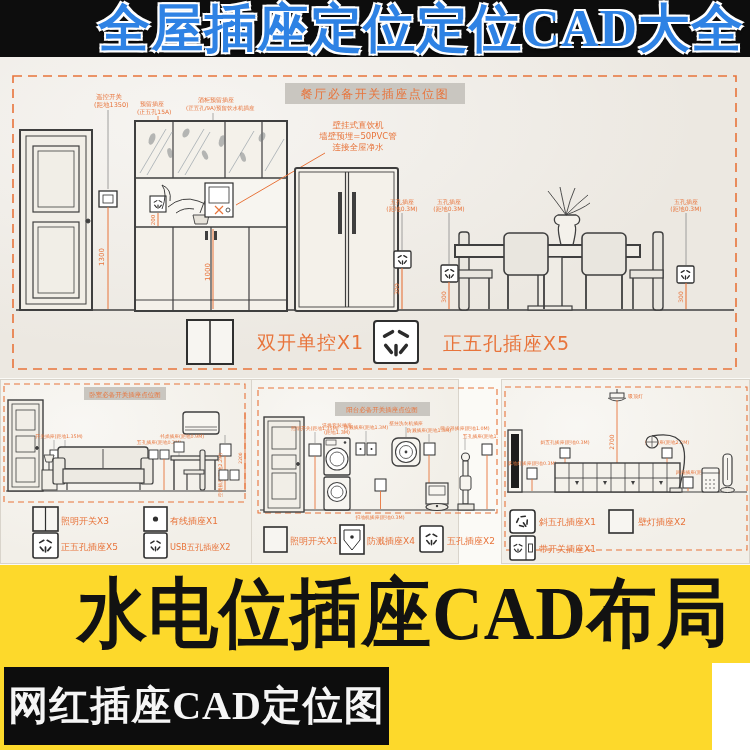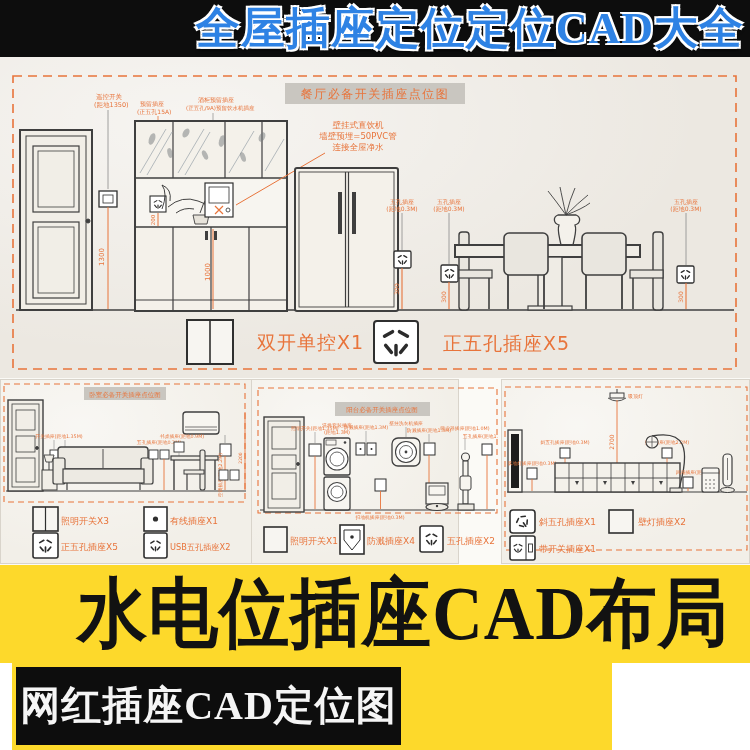--- a/index.html
+++ b/index.html
@@ -2,21 +2,21 @@
 <html><head>
 <meta charset="utf-8">
 <style>
   html,body{margin:0;padding:0;}
   body{width:750px;height:750px;position:relative;font-family:"DejaVu Sans",sans-serif;background:#fff;overflow:hidden;}
   .abs{position:absolute;}
 
   
   .top-banner{left:0;top:0;width:750px;height:57px;background:#0d0d0d;display:flex;align-items:center;justify-content:flex-end;}
   .top-banner .txt{
-    font-family:"Liberation Serif","DejaVu Serif",serif;font-weight:900;font-size:44px;line-height:1;
+    font-family:"Liberation Serif","DejaVu Serif",serif;font-weight:900;font-size:52px;line-height:1;
     color:#2e82e4;letter-spacing:1px;padding-right:6px;white-space:nowrap;
     text-shadow:-2px -2px 0 #fff,2px -2px 0 #fff,-2px 2px 0 #fff,2px 2px 0 #fff,0 4px 3px rgba(0,0,0,.55);
   }
 
   
   .main-panel{left:0;top:57px;width:750px;height:321px;
     background:radial-gradient(ellipse at 25% 20%,rgba(255,255,255,.55),rgba(255,255,255,0) 65%),#ECE8E1;}
   .main-panel svg{display:block;}
 
   
@@ -27,21 +27,21 @@
   .sp1{left:0;width:267px;}
   .sp2{left:251px;width:208px;}
   .sp3{left:501px;width:249px;}
 
   
   .yellow-banner{left:0;top:565px;width:750px;height:98px;background:#FDD92B;display:flex;align-items:center;justify-content:center;padding-left:28px;}
   .yellow-banner .txt{font-family:"Liberation Serif","DejaVu Serif",serif;font-weight:900;font-size:70px;line-height:1;
     color:#121212;letter-spacing:1px;white-space:nowrap;transform:scaleY(1.08);}
 
   
-  .bottom-strip{left:0;top:663px;width:600px;height:87px;background:#FDD92B;margin-left:12px;}
+  .bottom-strip{left:0;top:663px;width:712px;height:87px;background:#FDD92B;}
   .bottom-box{position:absolute;left:4px;top:4px;width:385px;height:78px;background:#0d0d0d;
     display:flex;align-items:center;justify-content:center;}
   .bottom-box .txt{font-family:"Liberation Serif","DejaVu Serif",serif;font-weight:900;font-size:40px;line-height:1;
     color:#f5f5f5;letter-spacing:1px;white-space:nowrap;}
 
   text{font-family:"DejaVu Sans",sans-serif;}
 </style>
 </head>
 <body>
 

